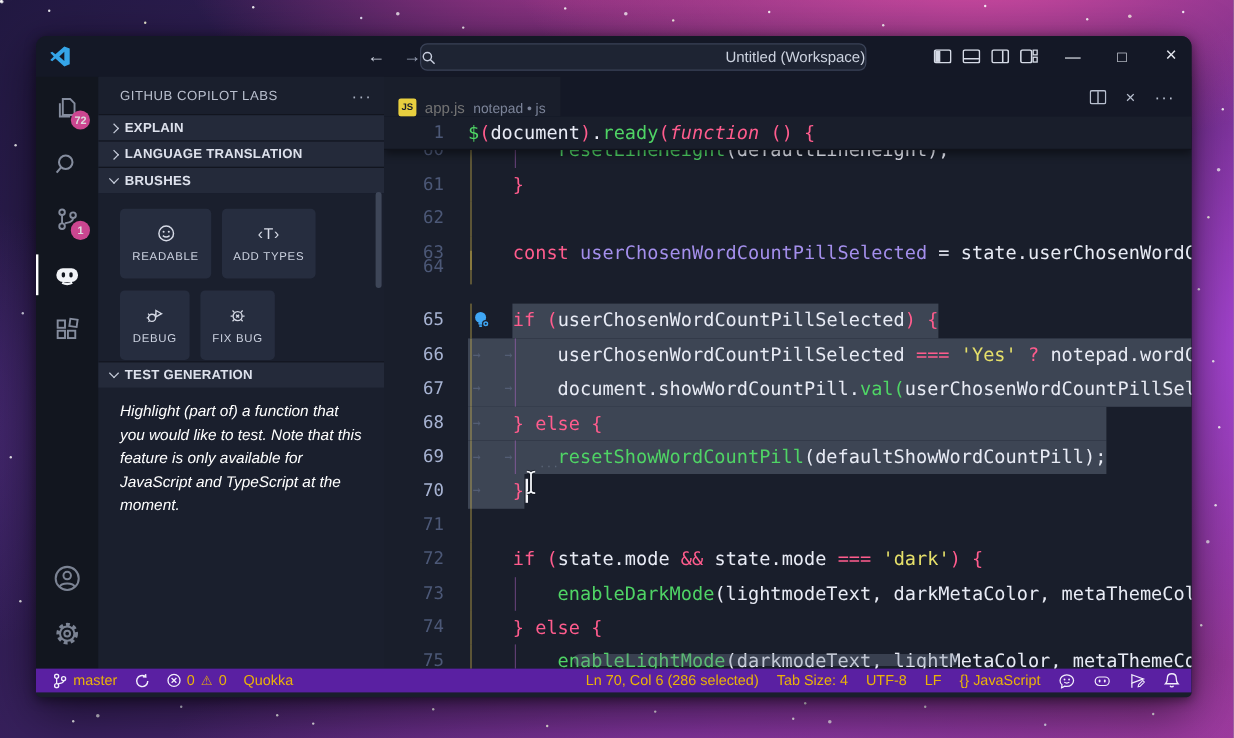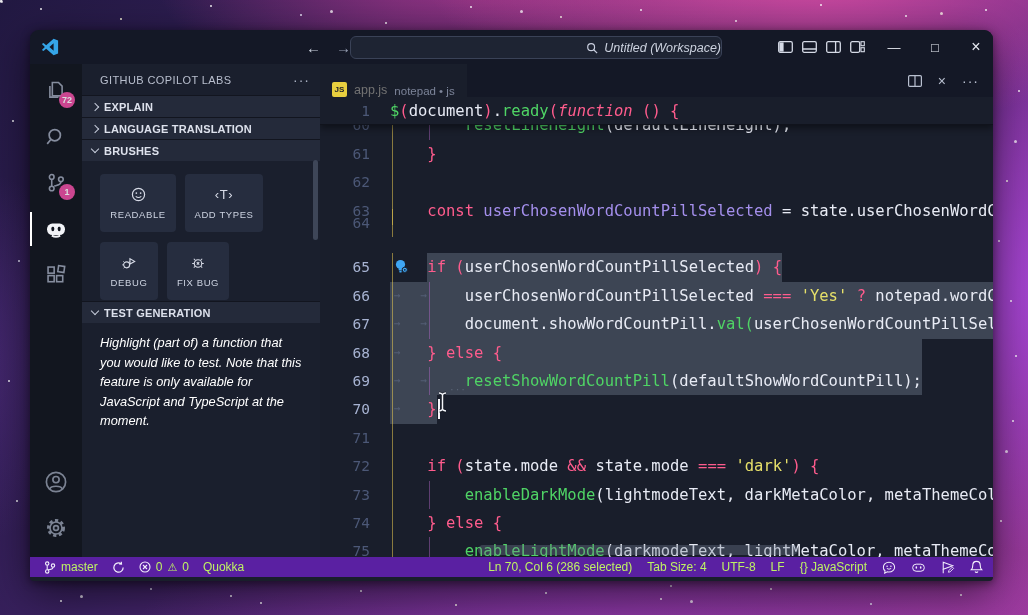--- a/index.html
+++ b/index.html
@@ -32,22 +32,22 @@
   
   .vswin{position:absolute;left:30px;top:30px;width:963px;height:551px;
     border-radius:9px 9px 4px 4px;overflow:hidden;background:#191e2b;
     box-shadow:0 12px 42px rgba(0,0,0,.55),0 2px 10px rgba(0,0,0,.45);}
   .titlebar{position:relative;height:34px;background:#141826;display:flex;align-items:center;}
   .vscode-logo{position:absolute;left:11px;top:8px;width:18px;height:18px;}
   .nav-arrows{position:absolute;left:276px;top:0;height:34px;display:flex;align-items:center;gap:15px;
     color:#cdd3e0;font-size:15px;}
   .nav-arrows .fwd{color:#98a0b4;}
   .cmdcenter{position:absolute;left:320px;top:6px;width:372px;height:23px;background:#1e2433;
-    border:1px solid #3a4257;border-radius:6px;display:flex;align-items:center;justify-content:flex-end;
-    gap:6px;color:#ccd2df;font-size:12.5px;font-style:italic;}
+    border:1px solid #3a4257;border-radius:6px;display:flex;align-items:center;justify-content:space-between;
+    gap:6px;color:#ccd2df;font-size:12.5px;}
   .layout-btns{position:absolute;right:128px;top:0;height:34px;display:flex;align-items:center;gap:9px;}
   .win-controls{position:absolute;right:10px;top:0;height:34px;display:flex;align-items:center;gap:27px;
     color:#e6e9f1;font-size:13px;}
   .win-controls span{width:14px;text-align:center;cursor:default;}
 
   .mainrow{display:flex;height:493px;}
   
   .actbar{width:52px;background:#12161f;display:flex;flex-direction:column;align-items:center;position:relative;}
   .actitem{width:52px;height:46px;display:flex;align-items:center;justify-content:center;position:relative;opacity:.85;}
   .actitem.active{opacity:1;}
@@ -103,21 +103,21 @@
   .c-g{color:#4fd465;}.c-y{color:#e6e06a;}.c-v{color:#a48fec;}
   .sticky{position:absolute;left:0;right:0;top:0;height:28px;background:#191e2b;z-index:5;
     box-shadow:0 3px 7px rgba(0,0,0,.45);border-bottom:1px solid rgba(0,0,0,.35);}
   .bulb{position:absolute;left:73px;top:5px;}
   .hscroll{position:absolute;left:158px;top:448px;width:320px;height:10px;background:rgba(118,128,150,.35);
     border-radius:5px;z-index:6;}
   .ghostdots{position:absolute;left:130px;top:286px;color:#5c6678;font-size:11px;letter-spacing:2px;z-index:4;}
   .ibeam{position:absolute;left:116px;top:294px;z-index:7;}
 
   
-  .statusbar{height:20px;background:#5a20a2;display:flex;align-items:center;color:#bef264;
+  .statusbar{height:20px;background:#5a20a2;display:flex;align-items:center;color:#eab308;
     font-size:12px;padding:0 10px 0 14px;gap:14px;}
   .sbgroup{display:flex;align-items:center;gap:5px;}
   .statusbar .right{margin-left:auto;display:flex;align-items:center;gap:15px;}
   .warnglyph{font-size:11px;}
   svg{display:block;}
 </style>
 </head>
 <body>
 <div class="stars"></div>
 

